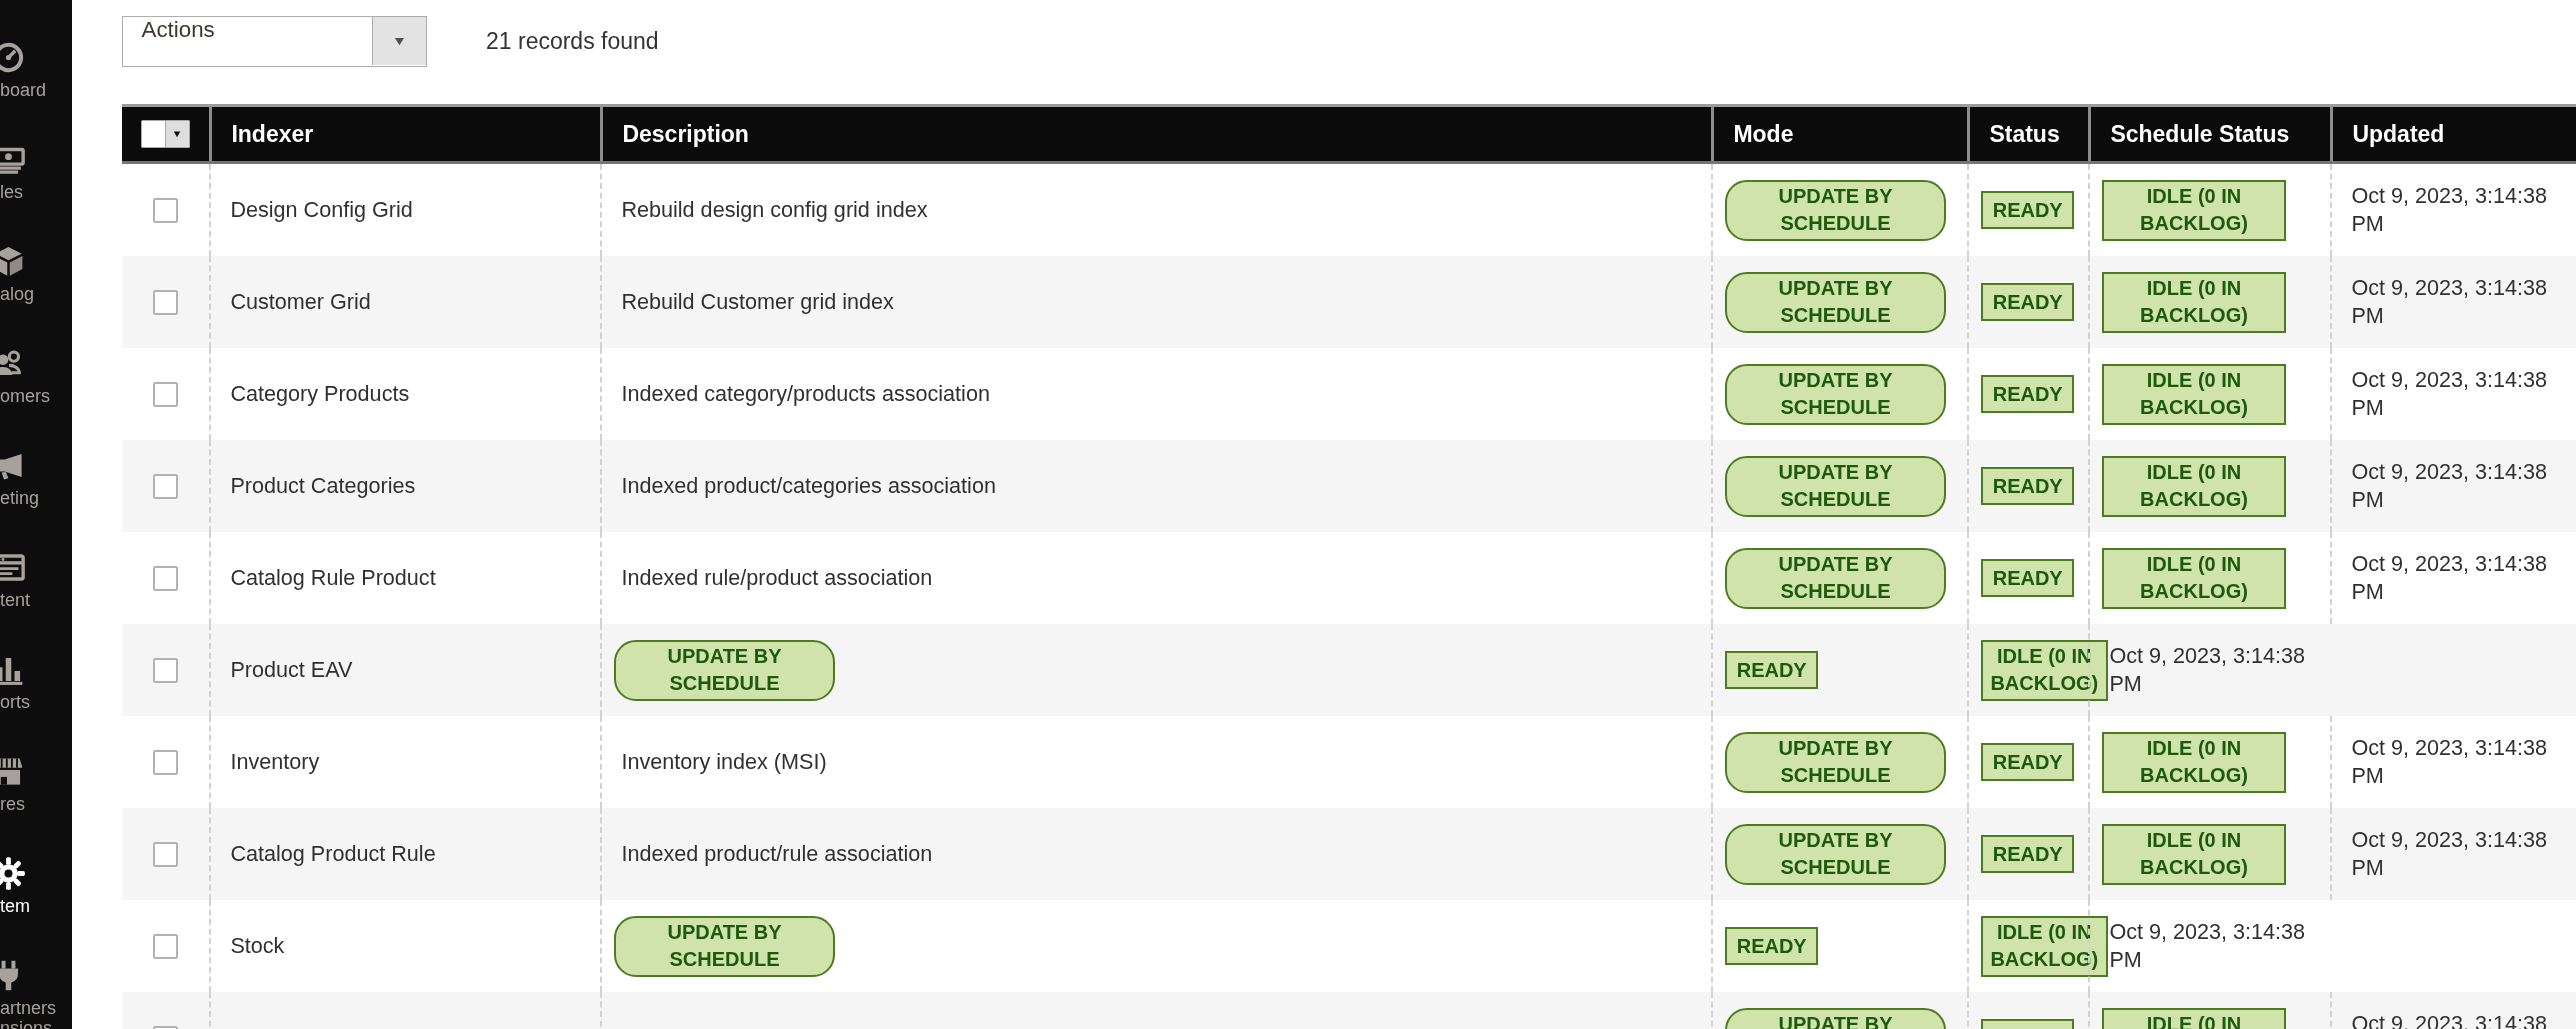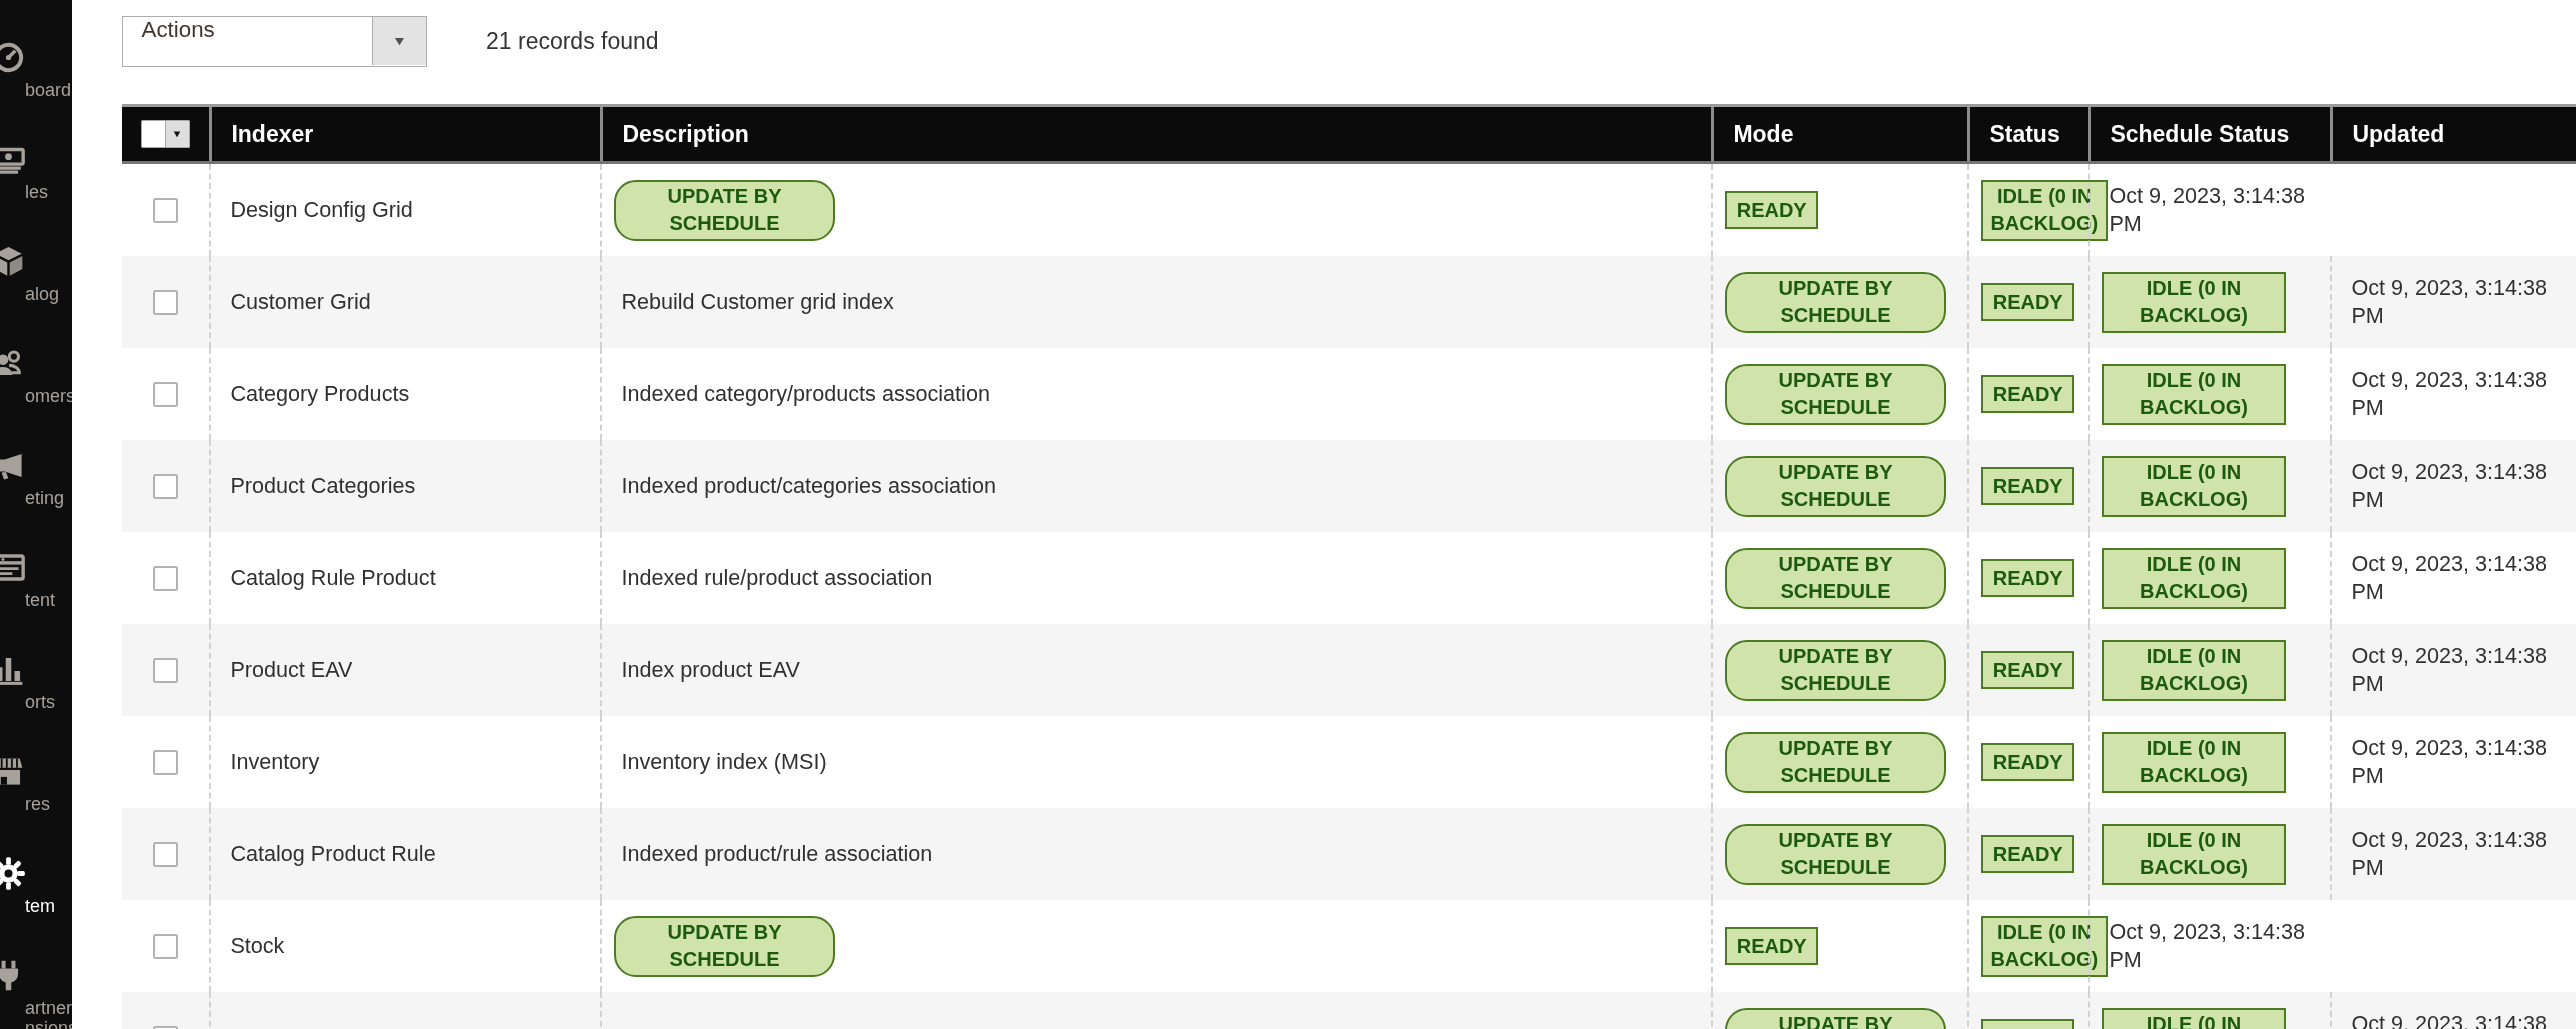--- a/index.html
+++ b/index.html
@@ -7,21 +7,21 @@
   body { font-family:"Liberation Sans","DejaVu Sans",sans-serif; }
   .page { position:relative; width:2576px; height:1030px; overflow:hidden; background:#fff; }
 
   
   .sidebar { position:absolute; left:0; top:0; width:72px; height:1030px; background:#0d0d0d; overflow:hidden; z-index:5; }
   .side-list { position:absolute; left:0; top:22.3px; width:100%; }
   .side-item { position:relative; height:102px; cursor:pointer; }
   .side-item .nav-icon { position:absolute; left:-10.4px; top:16.4px; width:37px; height:37px; }
   .side-item .nav-icon svg { width:37px; height:37px; display:block; }
   .side-item .nav-label { position:absolute; left:0; top:58px; font-size:18px; line-height:20px;
-        color:#a7a19b; white-space:pre-line;margin-left:25px; }
+        color:#a7a19b; white-space:pre-line; }
   .side-item.active .nav-label { color:#ffffff; }
 
   
   .toolbar { position:absolute; left:122px; top:16.4px; height:51px; }
   .actions-select { position:relative; width:305px; height:51px; background:#fff;
         border:1.5px solid #adadad; cursor:pointer; display:flex; align-items:flex-start; }
   .actions-select .sel-text { padding-left:18.6px; font-size:22.3px; color:#41362f; }
   .actions-select .sel-arrow-box { position:absolute; right:0; top:0; width:54px; height:48px;
         background:#e3e3e3; border-left:1.5px solid #adadad; display:flex; align-items:center; justify-content:center; }
   .actions-select .sel-arrow-box .arrow { font-size:15.6px; color:#57504a; transform:scaleY(.8); }
@@ -209,20 +209,23 @@
       <div class="h-cell">Updated</div>
     </div>
     <div class="g-body" id="g-body">
         <div class="g-row">
           <div class="cell first">
             <div class="checkbox"></div>
           </div>
           <div class="cell pad">
             <span>Design Config Grid</span>
           </div>
+          <div class="cell pad">
+            <span>Rebuild design config grid index</span>
+          </div>
           <div class="cell ">
             <div class="badge mode">UPDATE BY SCHEDULE</div>
           </div>
           <div class="cell ">
             <div class="badge ready">READY</div>
           </div>
           <div class="cell ">
             <div class="badge sched">IDLE (0 IN BACKLOG)</div>
           </div>
           <div class="cell pad">
@@ -320,23 +323,20 @@
           <div class="cell pad">
             <span class="updated-text">Oct 9, 2023, 3:14:38 PM</span>
           </div>
         </div>
         <div class="g-row">
           <div class="cell first">
             <div class="checkbox"></div>
           </div>
           <div class="cell pad">
             <span>Product EAV</span>
-          </div>
-          <div class="cell pad">
-            <span>Index product EAV</span>
           </div>
           <div class="cell ">
             <div class="badge mode">UPDATE BY SCHEDULE</div>
           </div>
           <div class="cell ">
             <div class="badge ready">READY</div>
           </div>
           <div class="cell ">
             <div class="badge sched">IDLE (0 IN BACKLOG)</div>
           </div>

